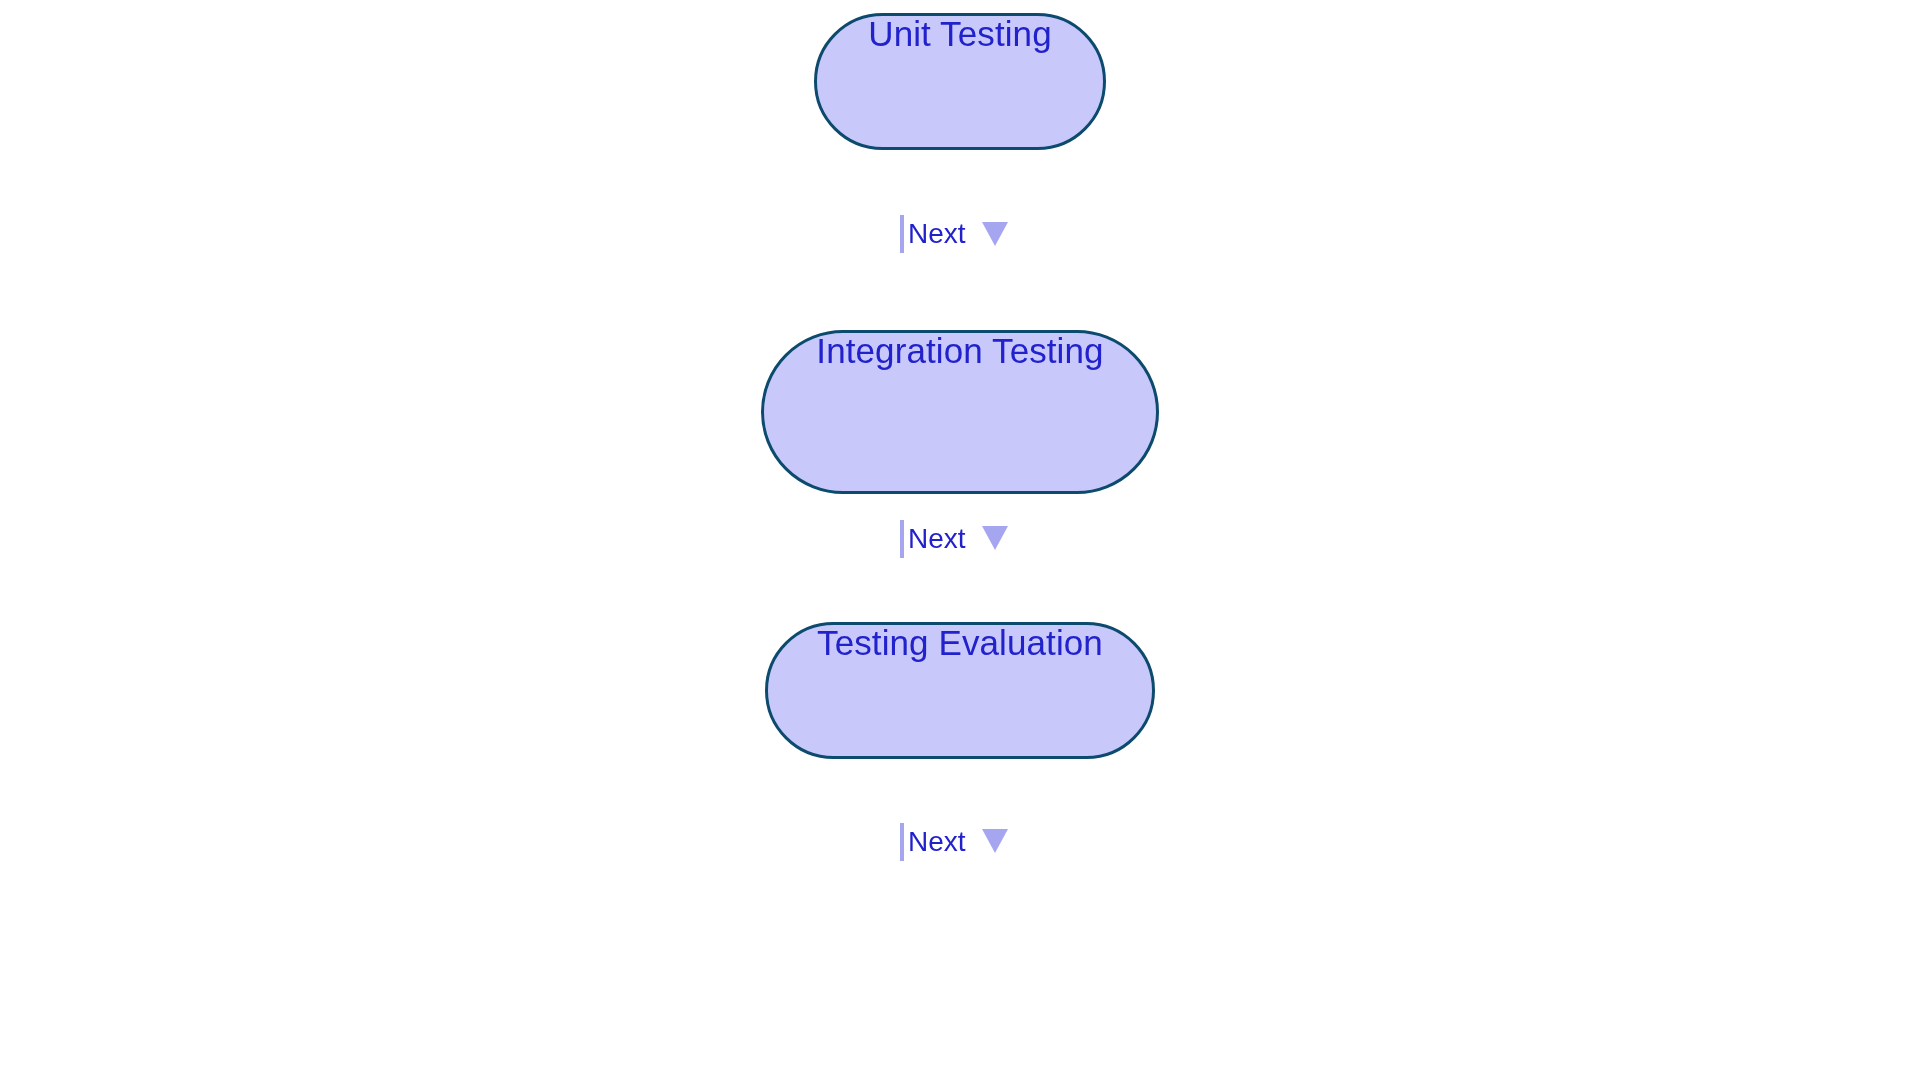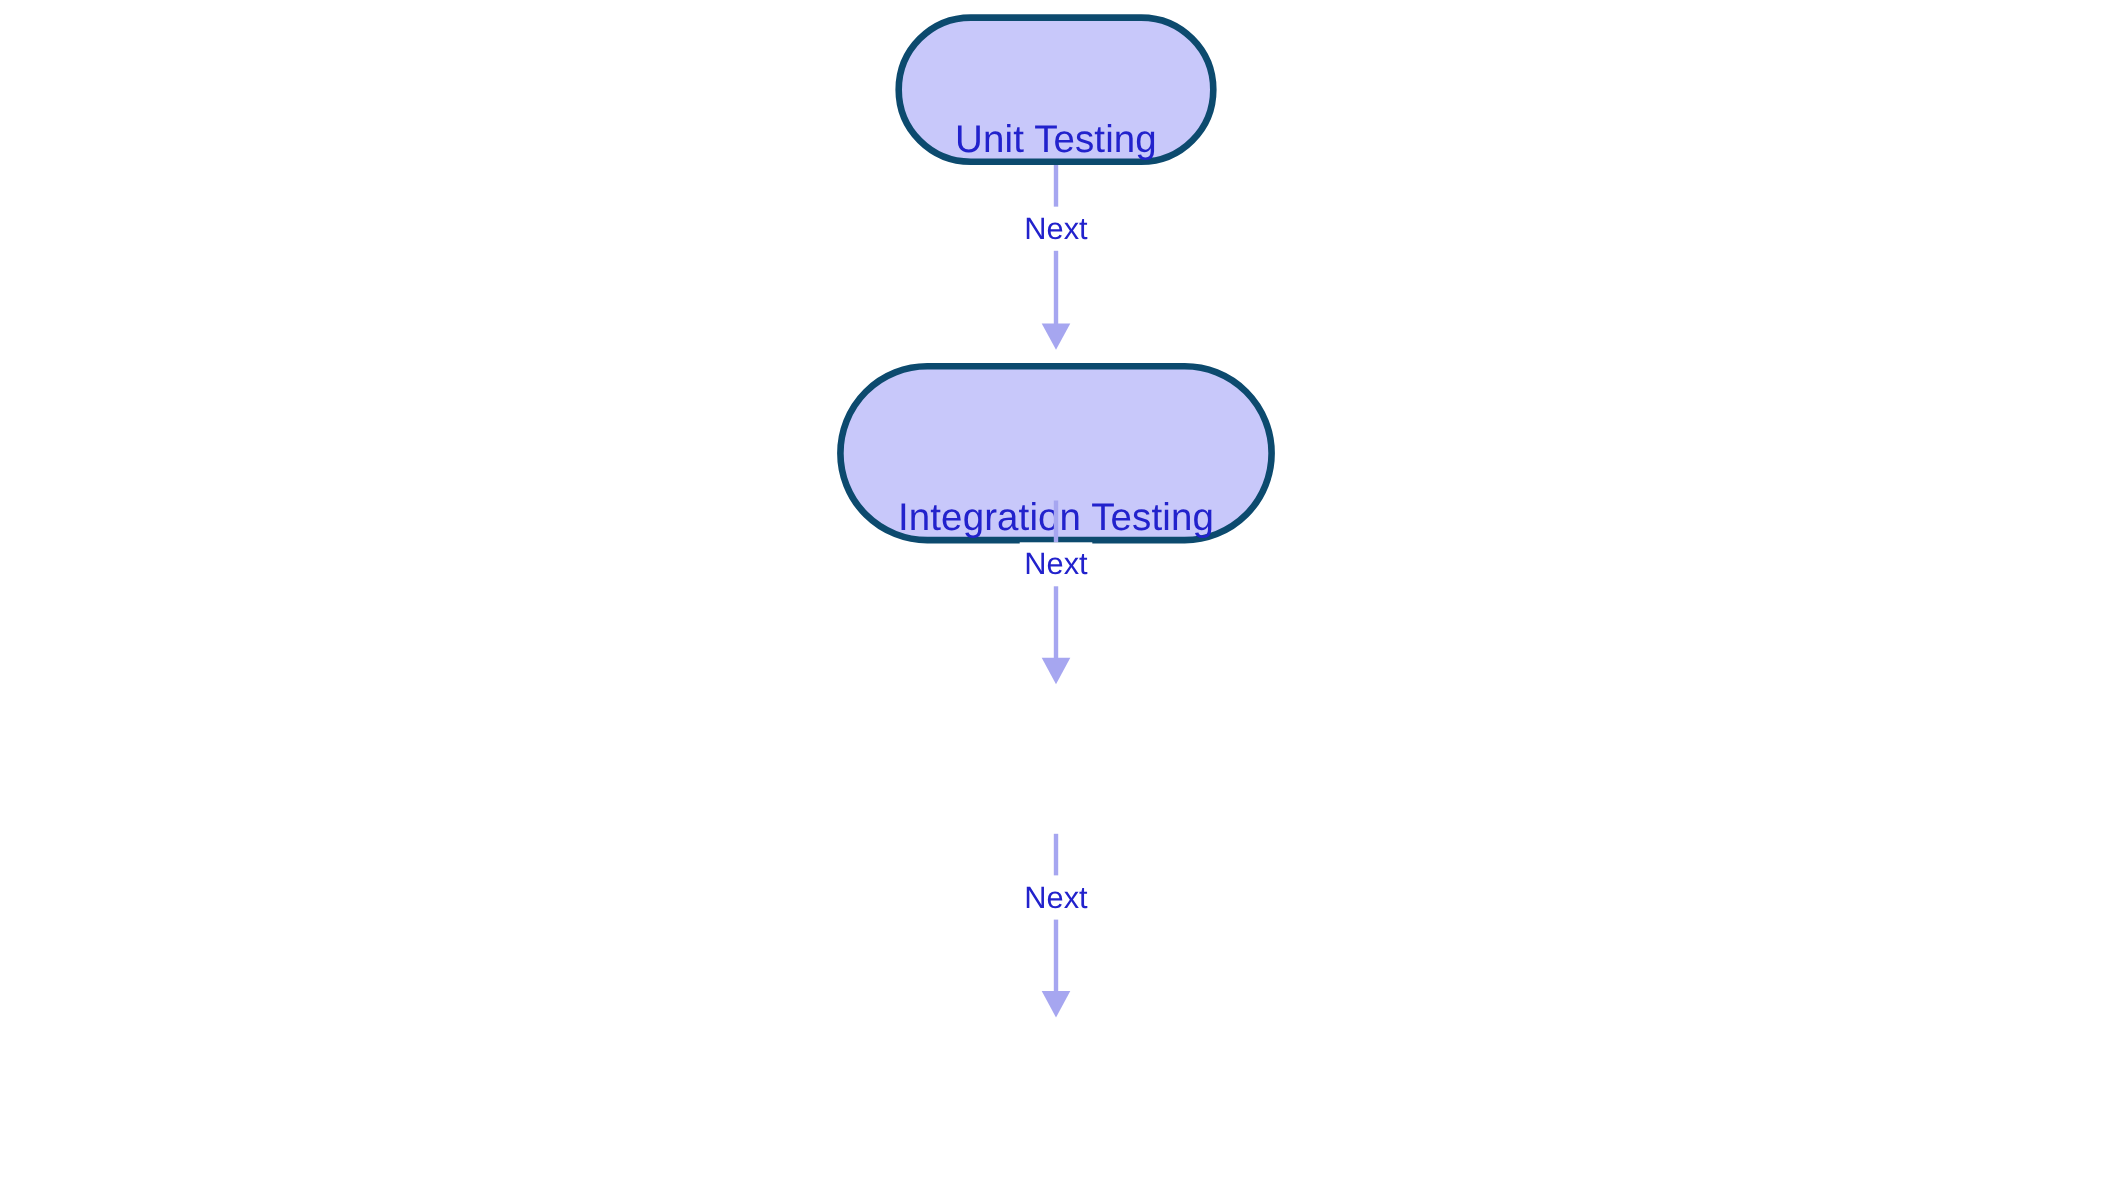--- a/index.html
+++ b/index.html
@@ -20,24 +20,24 @@
     height: 1083px;
     background: #ffffff;
   }
 
   .node {
     position: absolute;
     left: 50%;
     transform: translateX(-50%);
     box-sizing: border-box;
     display: flex;
-    align-items: flex-end;
+    align-items: flex-start;
     justify-content: center;
     background: #c8c8fa;
-    border: 6px solid #0c4a6e;
+    border: 3px solid #0c4a6e;
     border-radius: 999px;
     color: #2222cc;
     font-size: 35px;
     font-weight: 400;
     letter-spacing: 0.1px;
     white-space: nowrap;
     line-height: 1;
   }
 
   .node-label {
@@ -51,21 +51,21 @@
   .node-3 { top: 622px; width: 390px; height: 137px; }
   .node-4 { top: 925px; width: 600px; height: 137px; }
 
   
   .edge {
     position: absolute;
     left: 50%;
     transform: translateX(-50%);
     width: 120px;
     display: flex;
-    flex-direction: column;
+    flex-direction: row;
     align-items: center;
   }
   .edge-1 { top: 150px; height: 168px; }
   .edge-2 { top: 455px; height: 167px; }
   .edge-3 { top: 758px; height: 167px; }
 
   .edge-line-top {
     width: 4px;
     background: #a6a6f0;
     flex: 0 0 auto;
@@ -129,20 +129,23 @@
 
   <div class="edge edge-2">
     <div class="edge-line-top"></div>
     <div class="edge-label">Next</div>
     <div class="edge-arrow-wrap">
       <div class="edge-line-bottom"></div>
       <div class="edge-arrow-head"></div>
     </div>
   </div>
 
+  <div class="node node-3">
+    <span class="node-label">Testing Evaluation</span>
+  </div>
 
   <div class="edge edge-3">
     <div class="edge-line-top"></div>
     <div class="edge-label">Next</div>
     <div class="edge-arrow-wrap">
       <div class="edge-line-bottom"></div>
       <div class="edge-arrow-head"></div>
     </div>
   </div>
 

